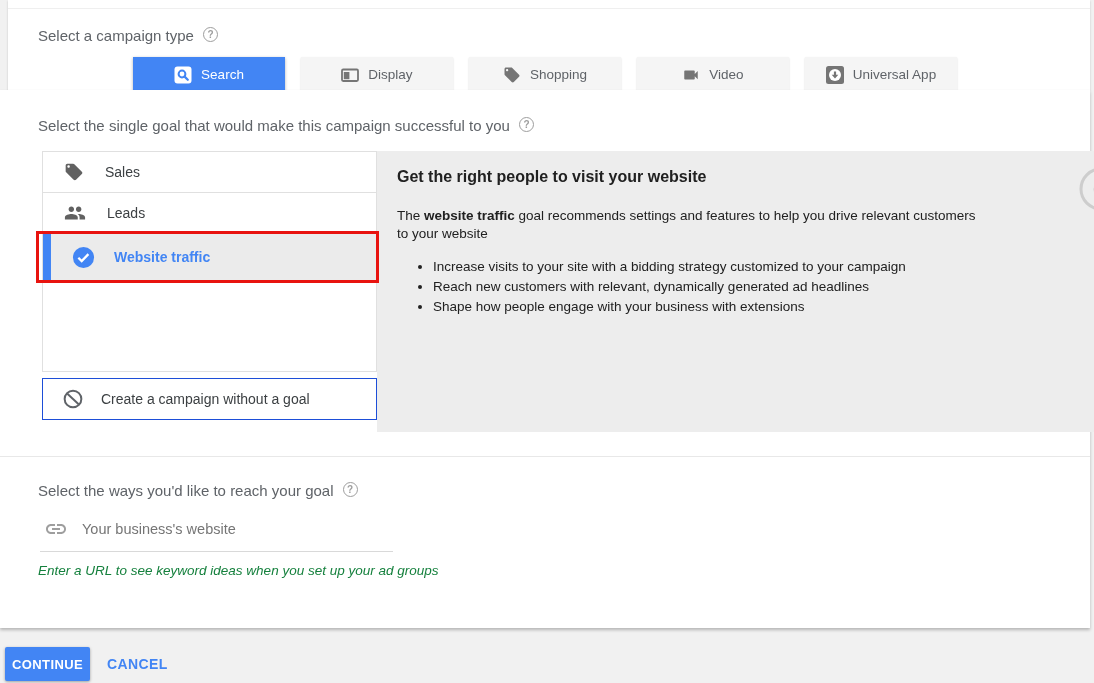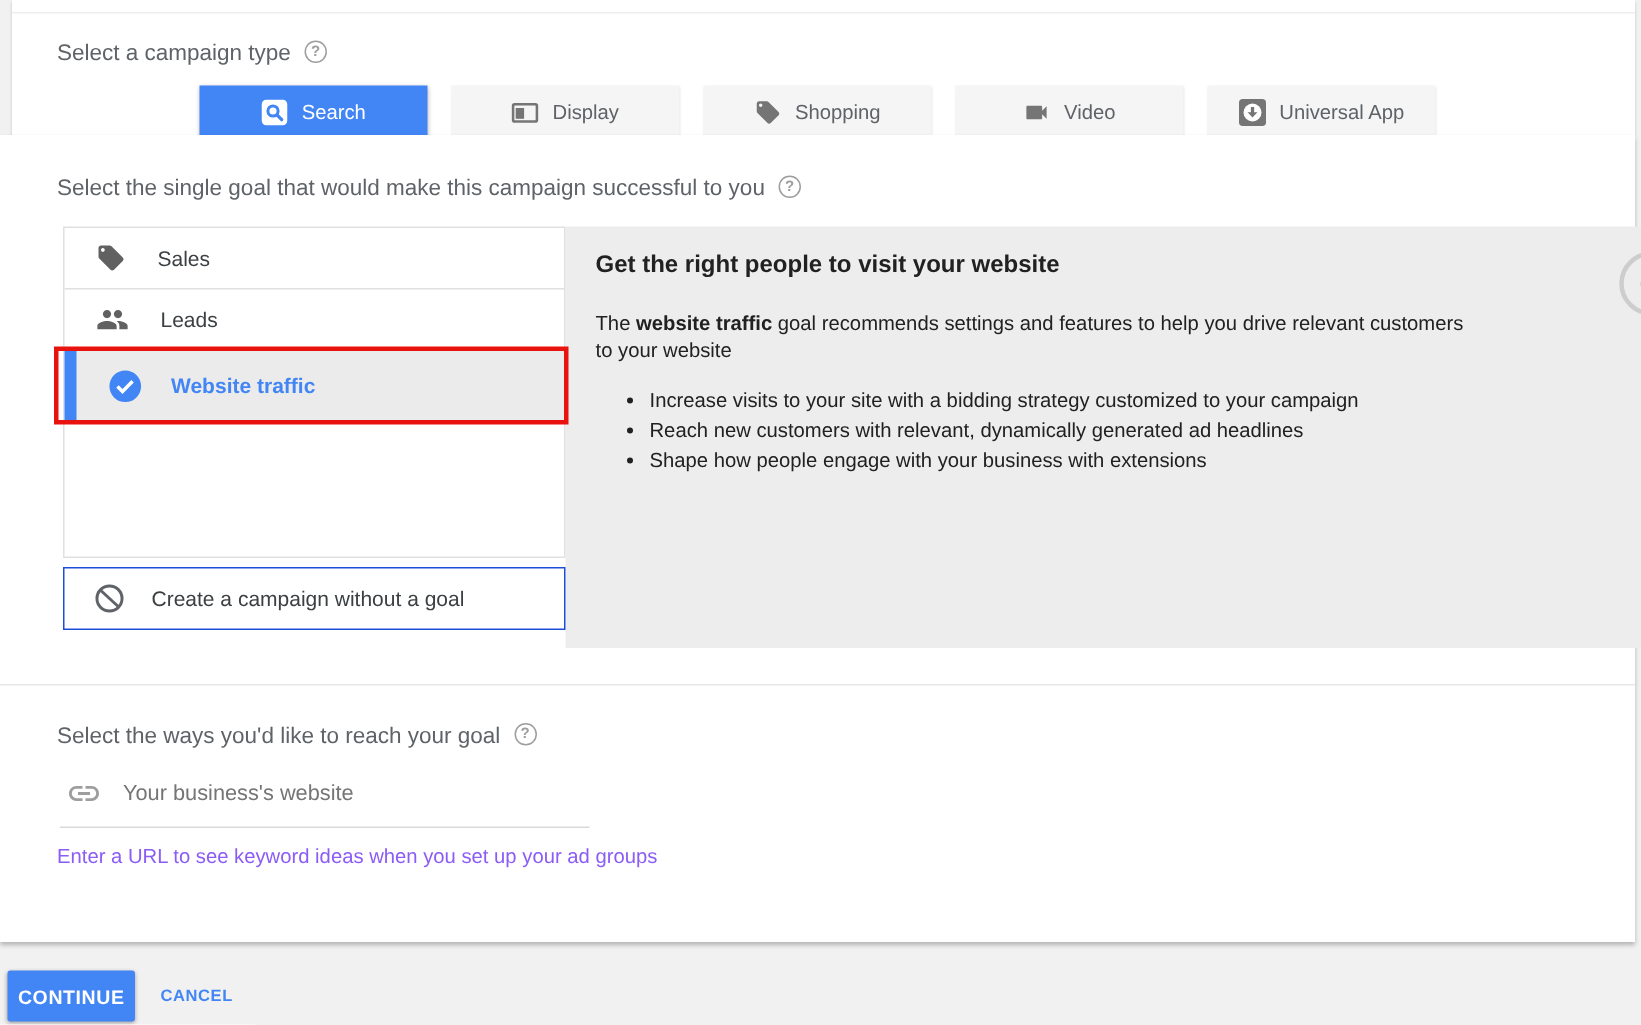--- a/index.html
+++ b/index.html
@@ -109,38 +109,38 @@
     border-bottom:1px solid #d9d9d9; padding:6px 0 10px 4px;
   }
   .url-field input {
     border:none; outline:none; background:transparent;
     font-family:"Liberation Sans", sans-serif;
     font-size:14.5px; color:#424242; width:290px;
   }
   .url-field input::placeholder { color:#757575; opacity:1; }
   .reach-helper {
     position:absolute; left:38px; top:473px;
-    font-size:13.5px; color:#8b5cf6;
+    font-size:13.5px; color:#15803d;font-style:italic;
   }
 
   
   .footer { position:absolute; left:0; top:628px; width:100%; height:55px; }
   .btn-continue {
     position:absolute; left:5px; top:19px; width:85px; height:34px;
     background:#4285f4; color:#fff; border:none; border-radius:2px;
     font-family:"Liberation Sans", sans-serif;
     font-size:13px; font-weight:bold; letter-spacing:.4px;
     box-shadow:0 1px 3px rgba(0,0,0,.35); cursor:pointer;
   }
   .btn-cancel {
     position:absolute; left:107px; top:19px; height:34px;
     display:flex; align-items:center;
     background:none; border:none; cursor:pointer;
     font-family:"Liberation Sans", sans-serif;
-    color:#4285f4; font-size:11px; font-weight:bold; letter-spacing:.4px;
+    color:#4285f4; font-size:14px; font-weight:bold; letter-spacing:.4px;
   }
 </style>
 </head>
 <body>
 
 <div class="top-card">
   <div class="inner-divider"></div>
 
   <div class="section-title title-campaign-type">
     <span>Select a campaign type</span>

